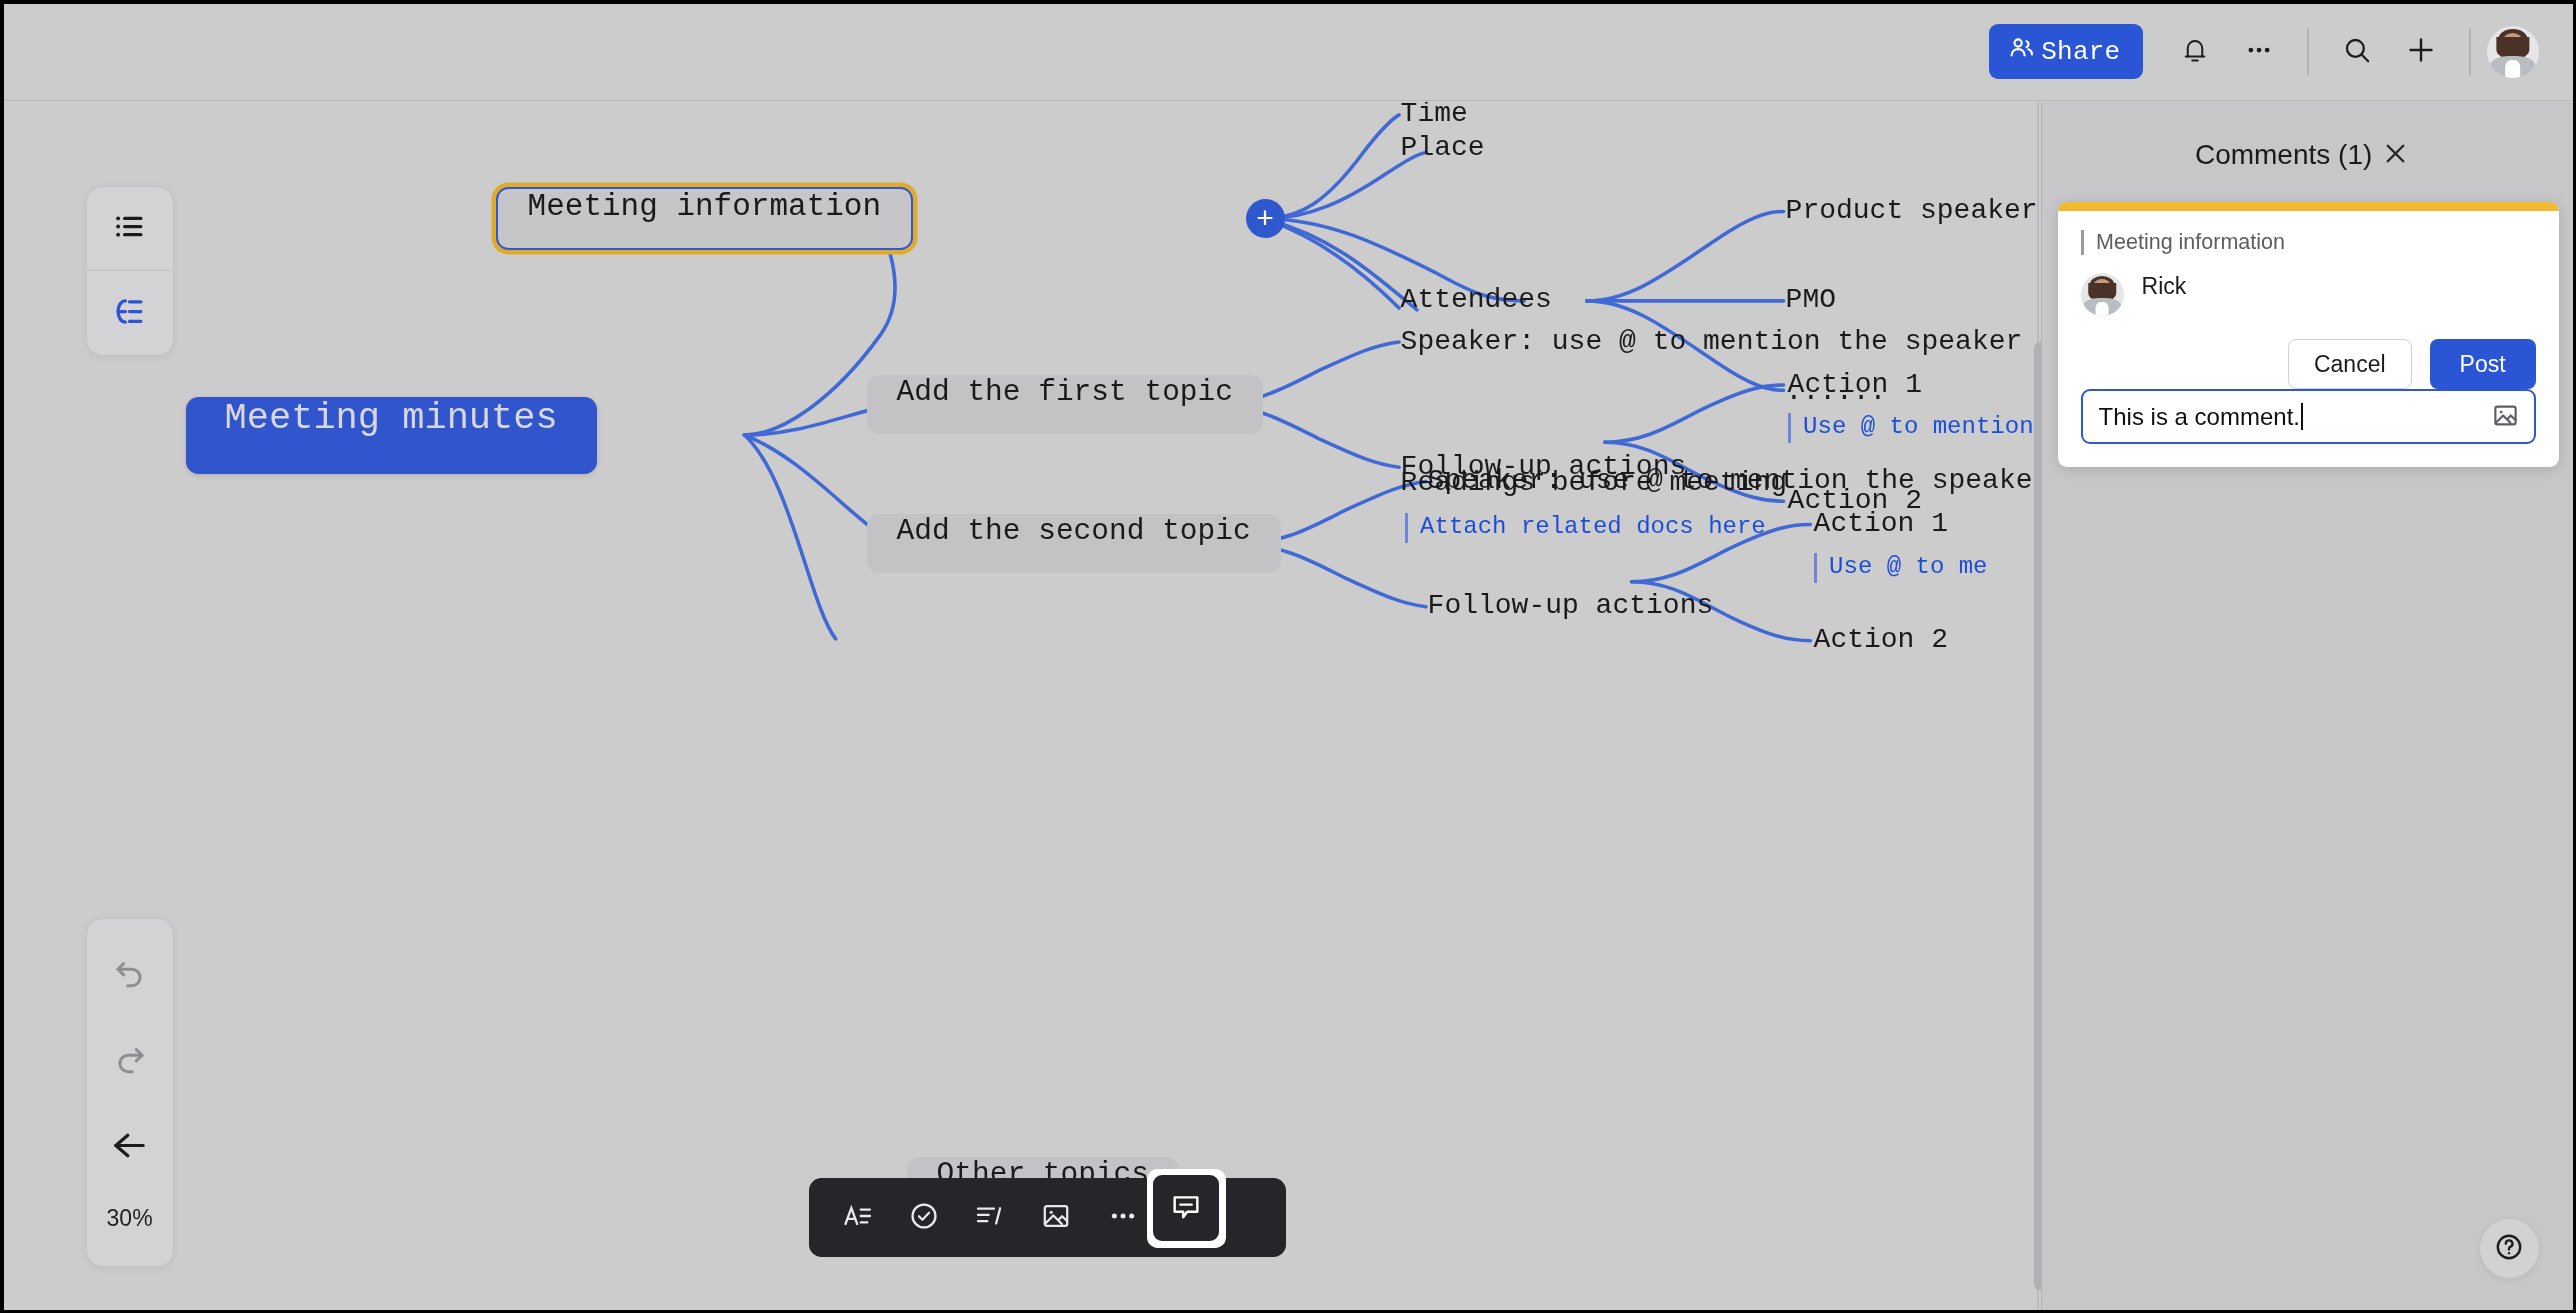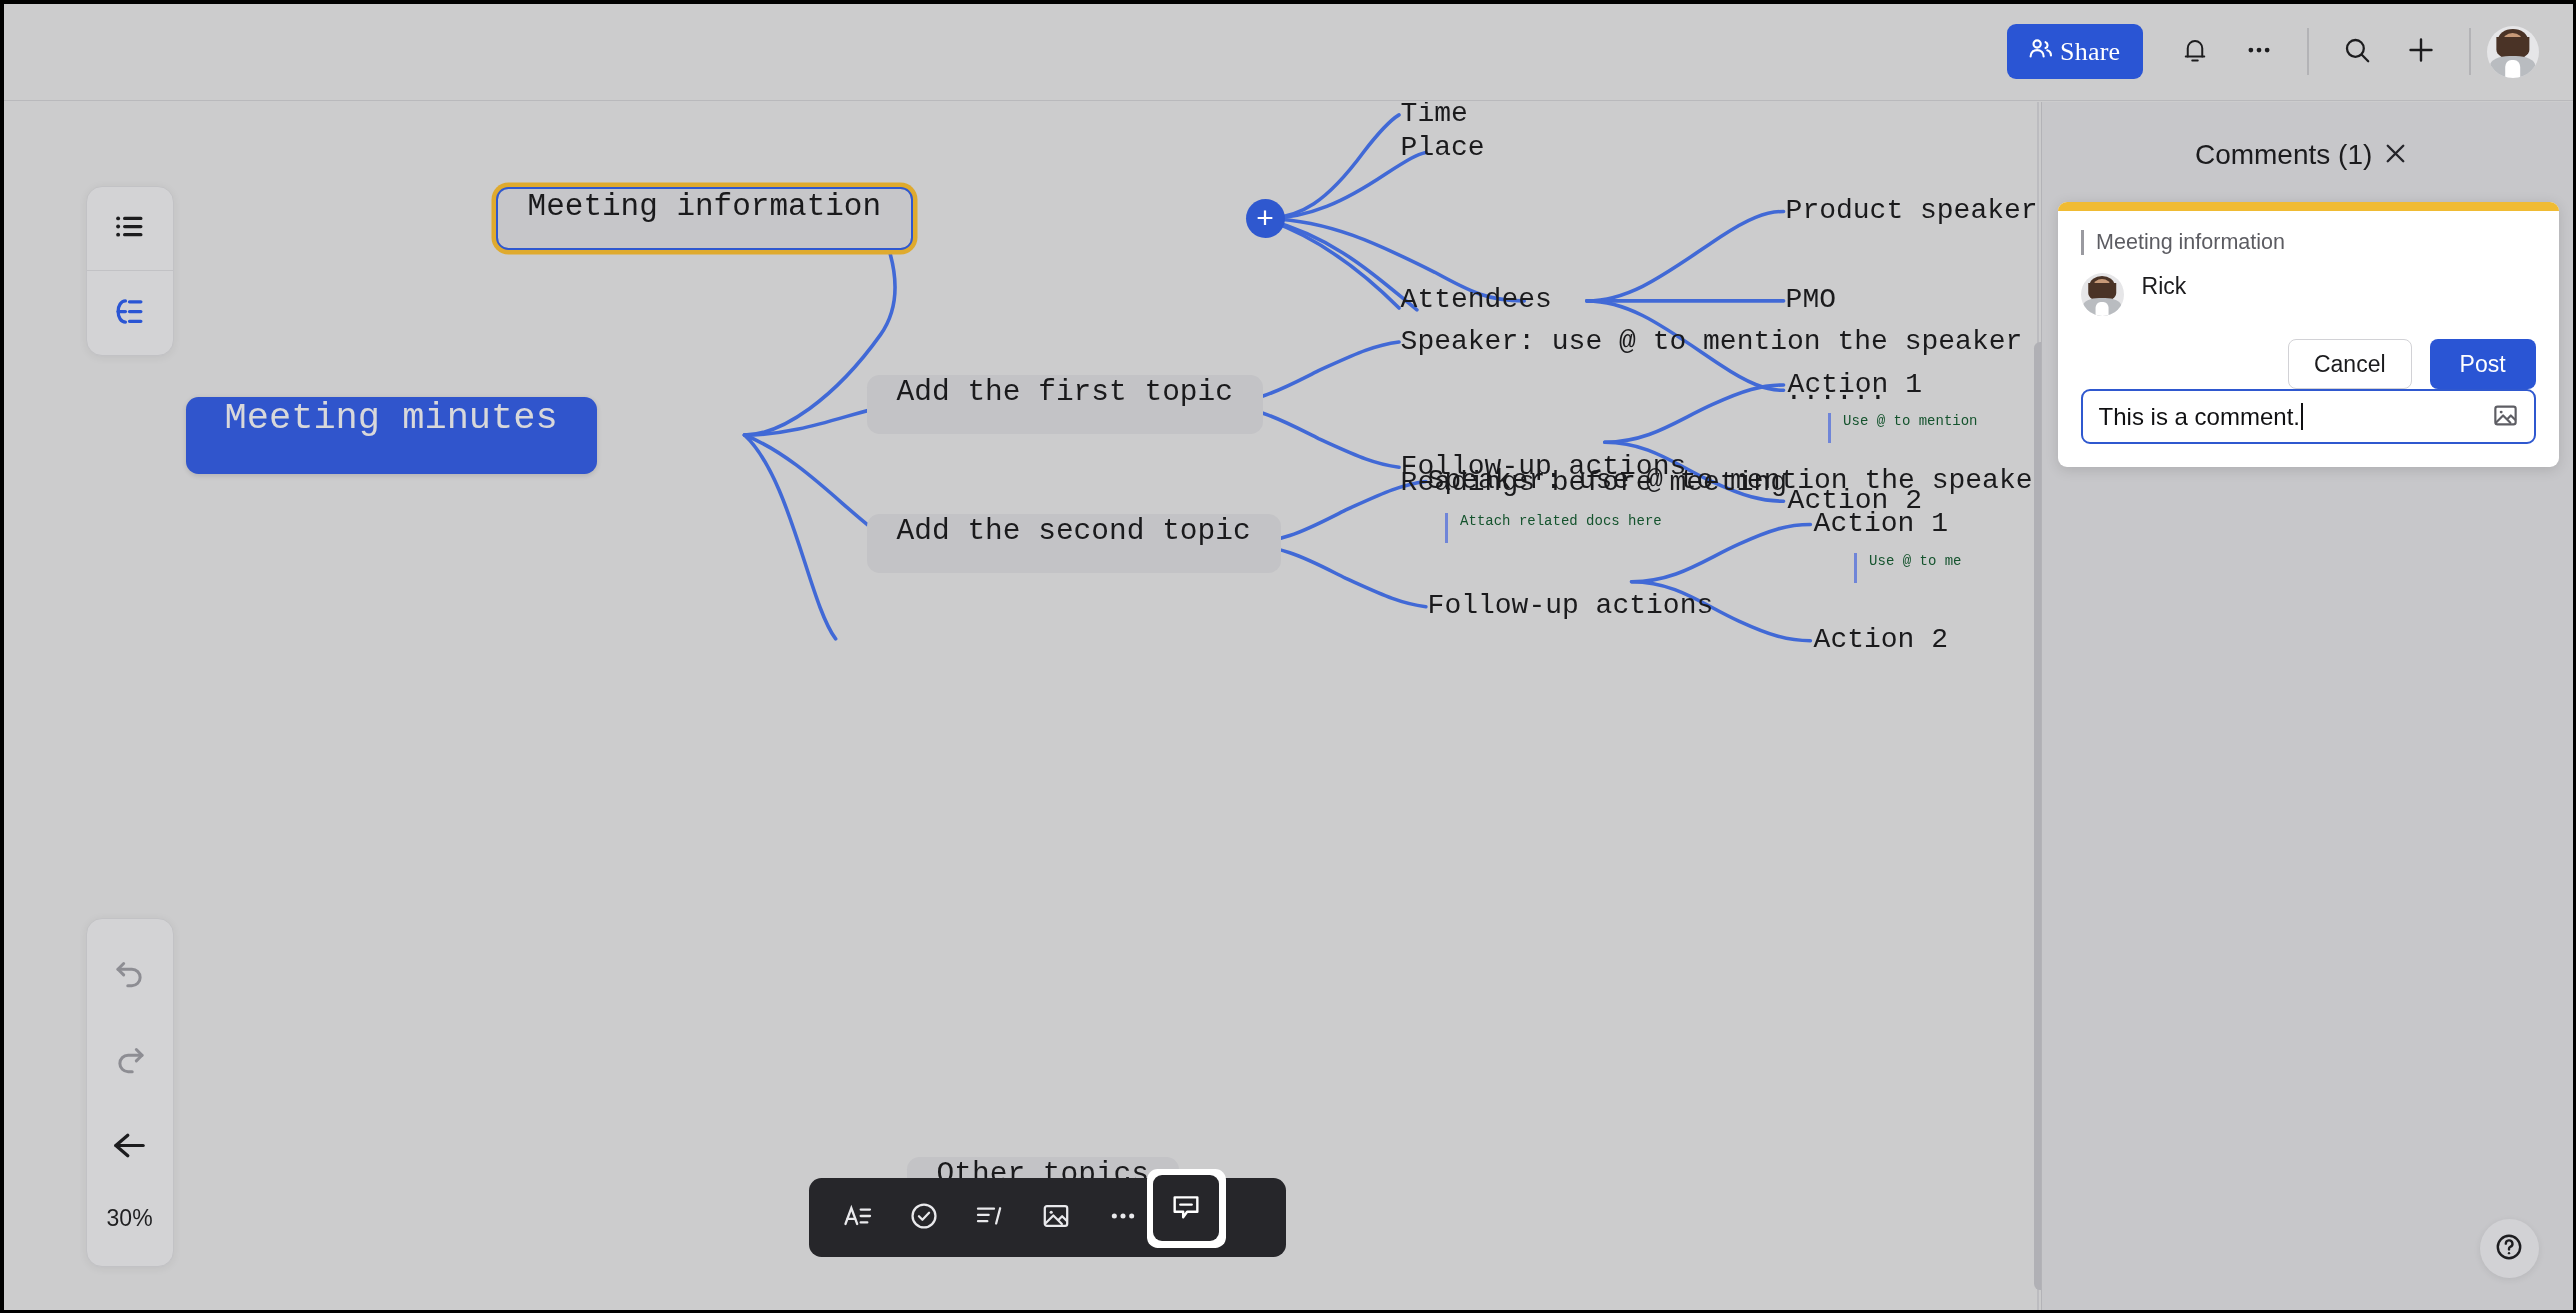--- a/index.html
+++ b/index.html
@@ -24,21 +24,21 @@
     background: #cccccd;
     border-bottom: 1.8px solid #b9b9bc;
     display: flex; align-items: center; justify-content: flex-end;
   }
   #header-right { display: flex; align-items: center; gap: 0; padding-right: 34px; }
   .share-btn {
     display: flex; align-items: center; gap: 6px;
     background: #2a55d4; color: #fff;
     border: none; border-radius: 9px;
     height: 55px; padding: 0 23px 0 19.7px;
-    font-size: 26px; font-family: Liberation Serif, serif;
+    font-size: 26px; font-family: Liberation Mono, monospace;
     cursor: pointer; letter-spacing: 0.2px;
   }
   .hdr-icon-btn {
     width: 64px; height: 64px;
     display: flex; align-items: center; justify-content: center;
     background: transparent; border: none; cursor: pointer;
     color: #1c1c1e;
   }
   .hdr-sep { width: 1.8px; height: 47px; background: #b3b3b6; margin: 0 16px; }
   .avatar {
@@ -99,24 +99,23 @@
     box-shadow: 0 1.8px 5.4px rgba(0,0,0,.12);
   }
   .node-topic {
     background: #c3c3c6; color: #1a1a1c;
     border-radius: 12.5px;
     font-size: 29.5px;
     padding: 0 30px; height: 59px;
   }
   .node-plain { font-size: 28px; color: #1a1a1c; background: transparent; }
   .node-sub {
-    font-size: 14px; color: #14532d;
+    font-size: 24px; color: #1d4ed8;
     border-left: 3.6px solid #6f85d8;
     padding-left: 12.5px;
-    margin-left: 40px;
   }
   .node-selected {
     background: #c6c6c9; color: #1a1a1c;
     border-radius: 12.5px;
     font-size: 31px;
     padding: 0 30px; height: 63px;
     border: 2.7px solid #2f58cf;
     box-shadow: 0 0 0 4.5px #dfaa2e;
   }
   .plus-btn {

